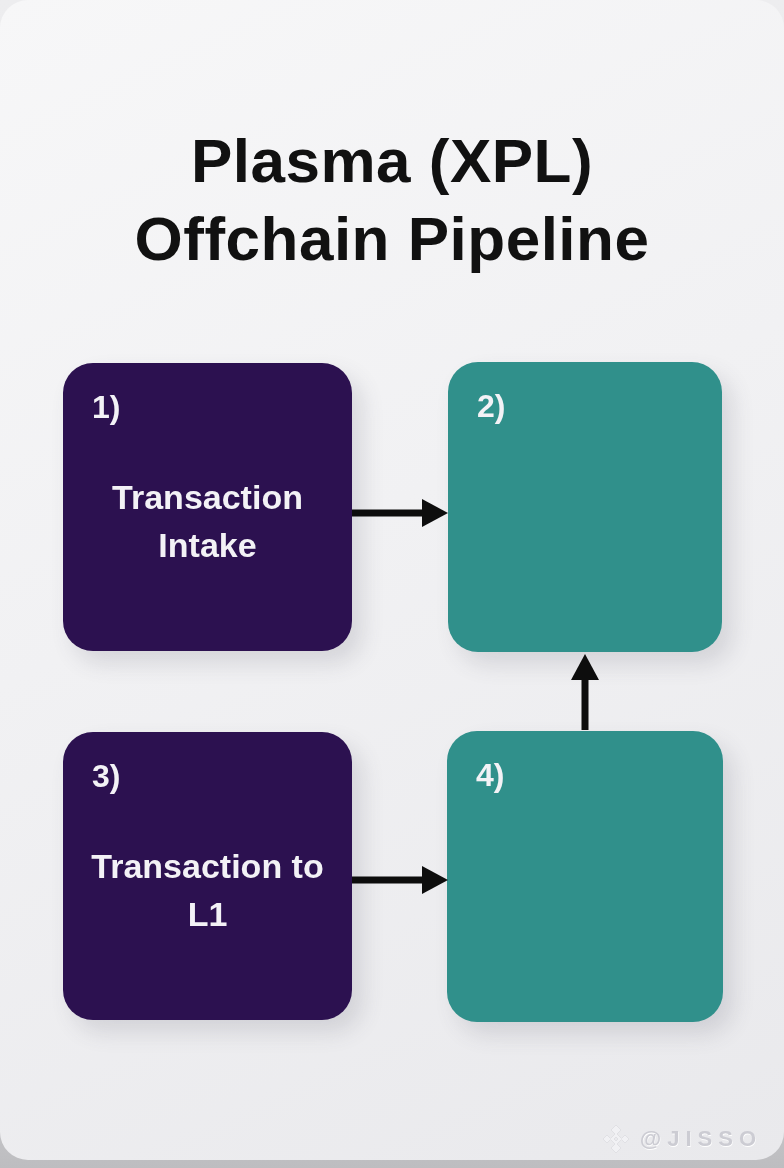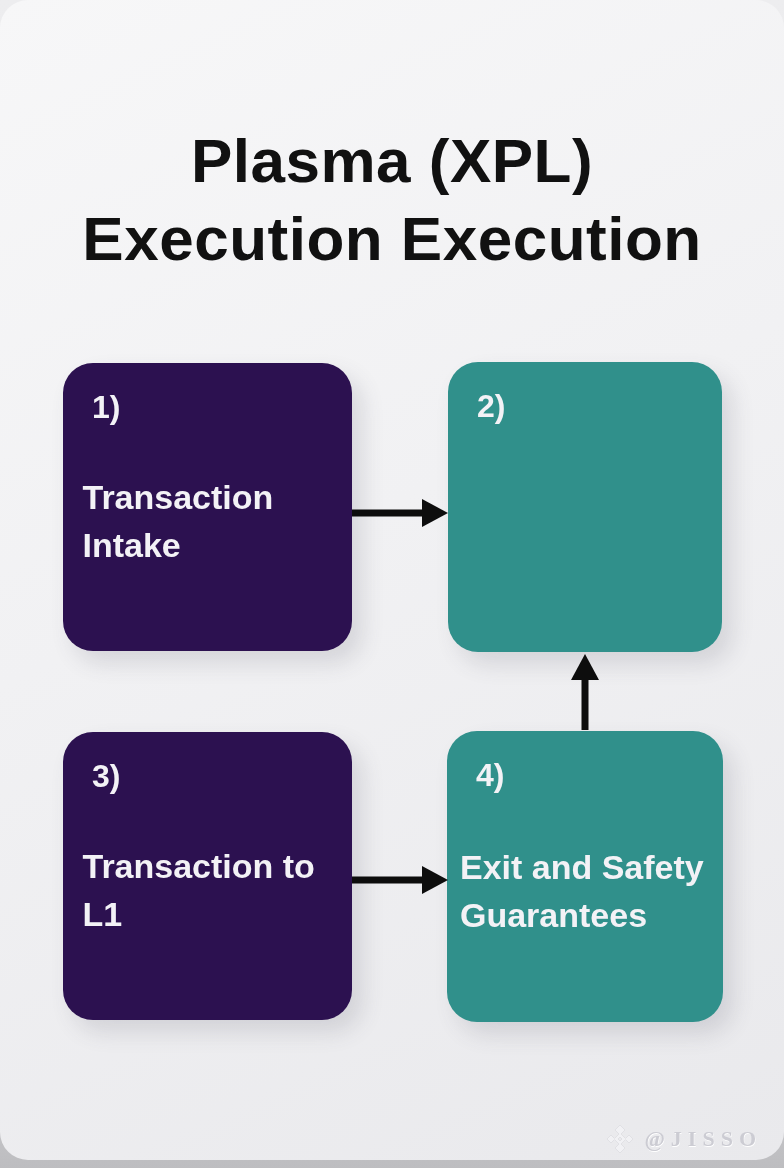--- a/index.html
+++ b/index.html
@@ -45,20 +45,21 @@
     left: 29px;
     font-size: 32px;
     font-weight: 600;
   }
   .box .label {
     position: absolute;
     top: 55%;
     left: 50%;
     transform: translate(-50%, -50%);
     width: 250px;
+    text-align: center;
     font-size: 34px;
     line-height: 48px;
     font-weight: 600;
   }
   .box-1 { left: 63px;  top: 363px; width: 289px; height: 288px; }
   .box-2 { left: 448px; top: 362px; width: 274px; height: 290px; }
   .box-3 { left: 63px;  top: 732px; width: 289px; height: 288px; }
   .box-4 { left: 447px; top: 731px; width: 276px; height: 291px; }
   .arrow { position: absolute; }
   .arrow-1 { left: 352px; top: 496px; }
@@ -69,52 +70,50 @@
     right: 22px;
     bottom: 14px;
     display: flex;
     align-items: center;
     gap: 9px;
     color: #ccccd3;
     font-size: 22px;
     font-weight: 600;
     letter-spacing: 6px;
     text-shadow: 0.5px 0.5px 0.5px #ffffff;
-    font-family: Liberation Serif, serif;
   }
   .watermark svg { filter: drop-shadow(0.5px 0.5px 0.5px rgba(120,120,130,0.45)); }
 </style>
 </head>
 <body>
 
 <div class="canvas">
   <div class="card"></div>
 
   <div class="title">
     <div>Plasma (XPL)</div>
-    <div>Execution Execution</div>
+    <div>Offchain Pipeline</div>
   </div>
 
   <div class="box box-1" style="background: rgb(44, 17, 80);">
     <div class="num">1)</div>
     <div class="label">Transaction Intake</div>
   </div>
 
   <div class="box box-2" style="background: rgb(48, 144, 139);">
     <div class="num">2)</div>
   </div>
 
   <div class="box box-3" style="background: rgb(44, 17, 80);">
     <div class="num">3)</div>
     <div class="label">Transaction to L1</div>
   </div>
 
   <div class="box box-4" style="background: rgb(48, 144, 139);">
     <div class="num">4)</div>
-    <div class="label">Exit and Safety Guarantees</div>
   </div>
 
   <div class="arrow arrow-1">
     <svg width="98" height="34" viewBox="0 0 98 34">
       <line x1="0" y1="17" x2="74" y2="17" stroke="#0d0d0d" stroke-width="7"></line>
       <polygon points="70,3 96,17 70,31" fill="#0d0d0d"></polygon>
     </svg>
   </div>
 
   <div class="arrow arrow-2">

